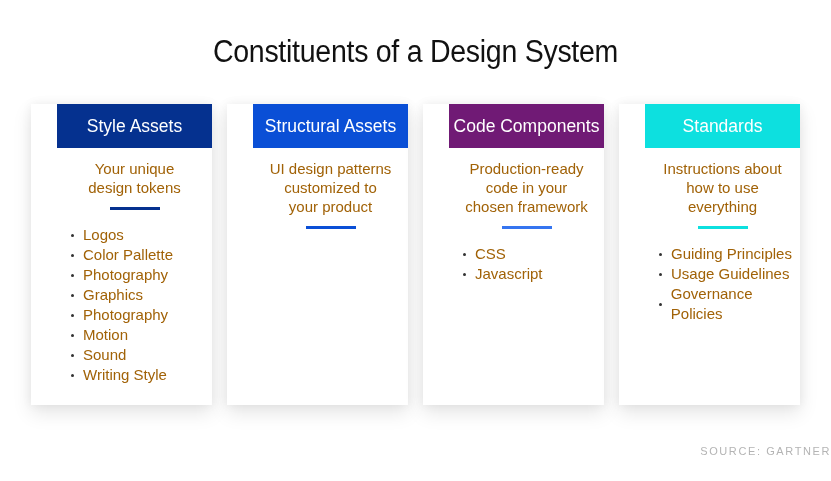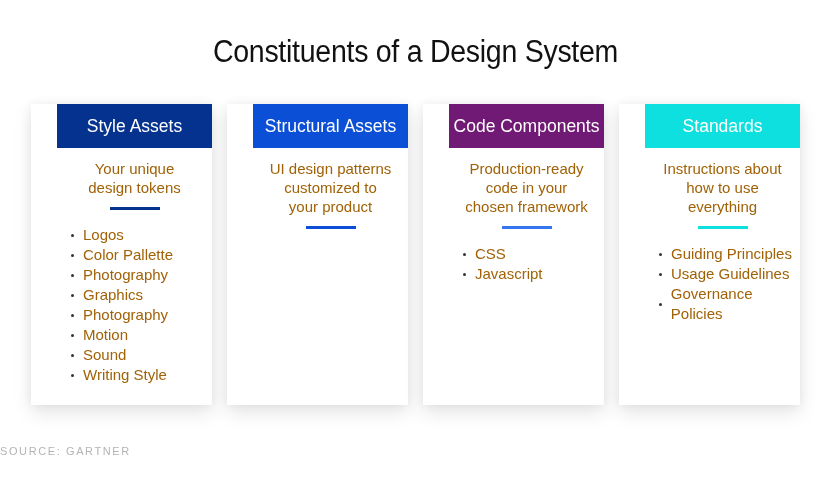--- a/index.html
+++ b/index.html
@@ -24,21 +24,21 @@
     .card-sub {
       text-align: center; font-size: 15px; line-height: 19px; color: #1a1a1a;
       font-weight: bold; padding: 11px 8px 0 8px;
     }
     .card-sub .l { display: block; font-weight: normal; color: #a16207; }
     .accent-bar { width: 50px; height: 3px; margin: 10px auto 0 auto; }
     .items { list-style: none; margin-top: 15px; padding-left: 14px; }
     .items li { font-size: 15px; line-height: 20px; color: #a16207; display: flex; align-items: center; }
     .items li .dot { display: inline-block; width: 3px; height: 3px; border-radius: 50%; background: #333; margin-right: 9px; }
     .source {
-      position: absolute; top: 445px; left: 0; width: 831px; text-align: left;
+      position: absolute; top: 445px; left: 0; width: 831px; text-align: right;
       font-size: 11px; letter-spacing: 1.6px; color: #b4b4b4;
     }
   </style>
 </head>
 <body>
 
 <div class="title">Constituents of a Design System</div>
 
 <div class="cards">
   <div class="card">

